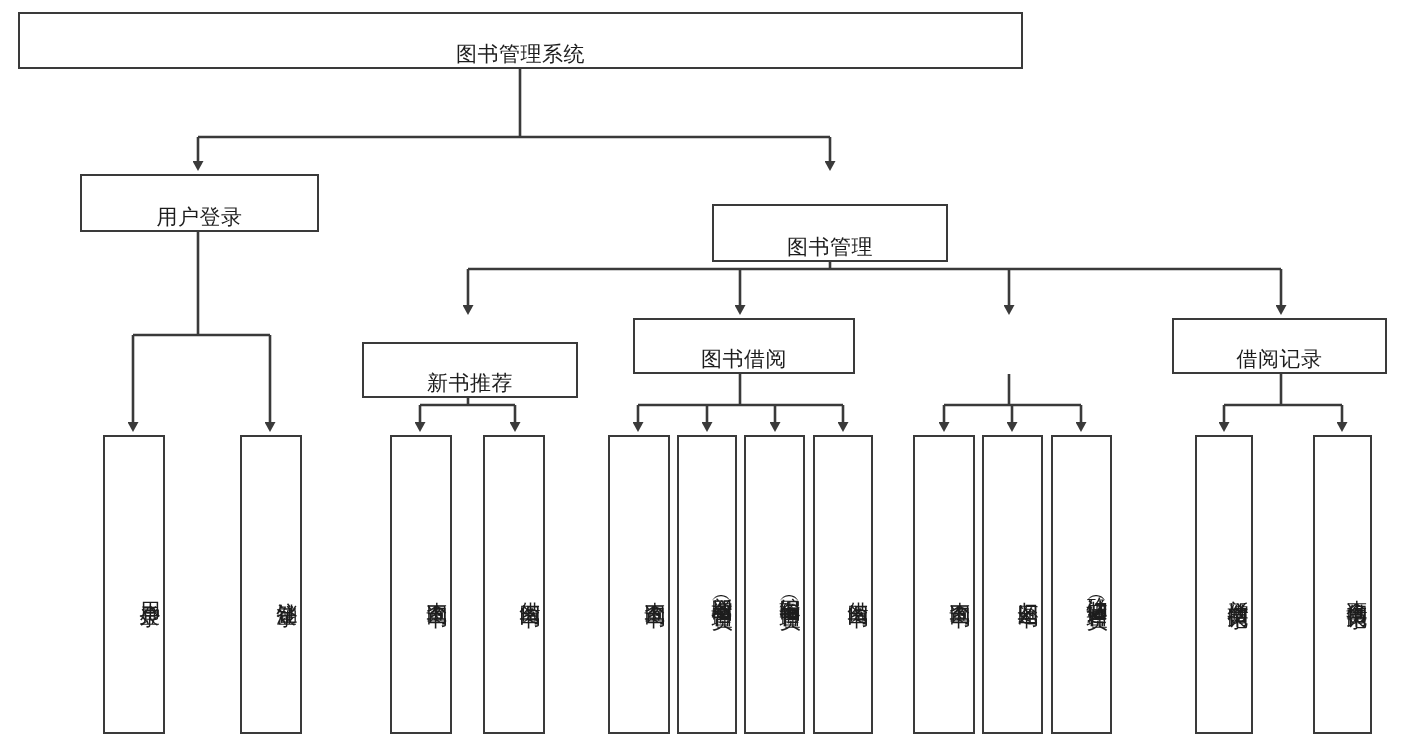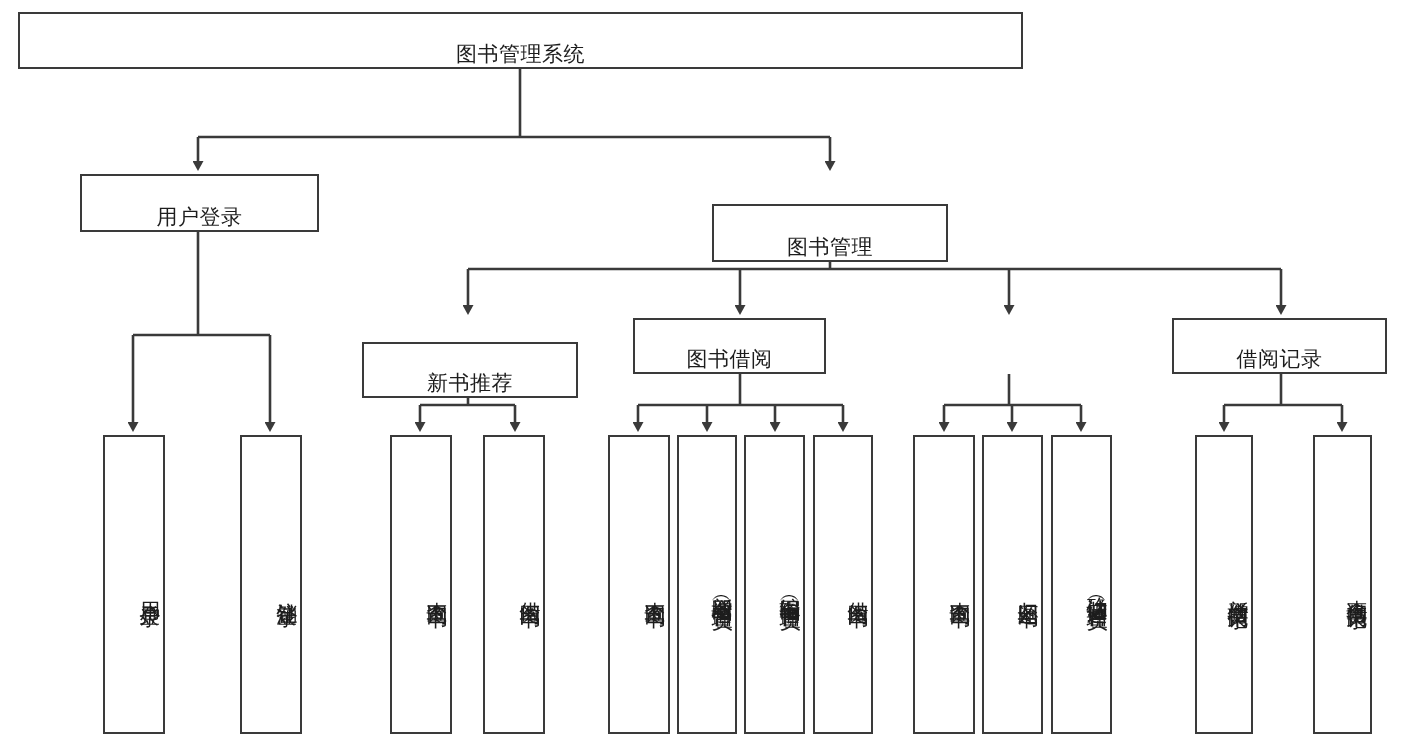--- a/index.html
+++ b/index.html
@@ -128,21 +128,21 @@
   <div class="node h" style="left: 80px; top: 174px; width: 239px; height: 58px;">
     <span>用户登录</span>
   </div>
   <div class="node h" style="left: 712px; top: 188px; width: 236px; height: 58px; margin-top: 16px;">
     <span>图书管理</span>
   </div>
 
   <div class="node h" style="left: 362px; top: 318px; width: 216px; height: 56px; margin-top: 24px;">
     <span>新书推荐</span>
   </div>
-  <div class="node h" style="left: 633px; top: 318px; width: 193px; height: 56px;">
+  <div class="node h" style="left: 633px; top: 318px; width: 222px; height: 56px;">
     <span>图书借阅</span>
   </div>
   <div class="node h" style="left: 1172px; top: 318px; width: 215px; height: 56px;">
     <span>借阅记录</span>
   </div>
 
   <div class="node v" style="left: 103px; top: 435px; width: 62px; height: 299px;">
     <span class="vtext">用户登录</span>
   </div>
   <div class="node v" style="left: 240px; top: 435px; width: 62px; height: 299px;">

